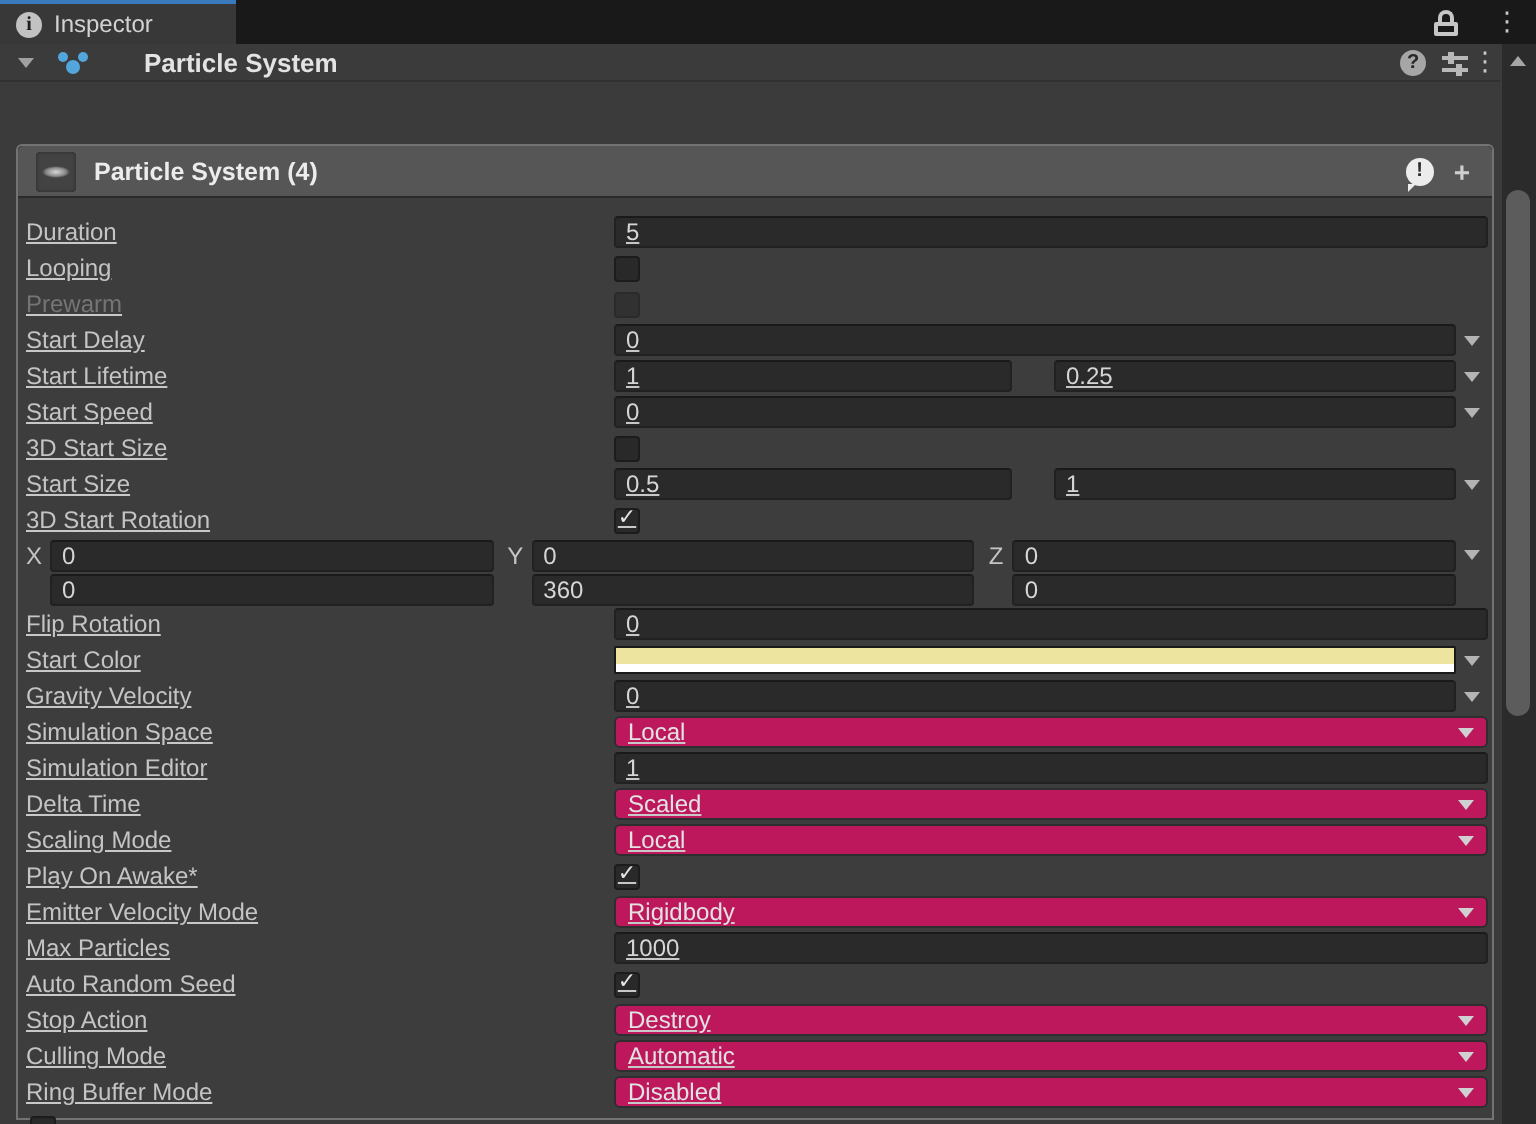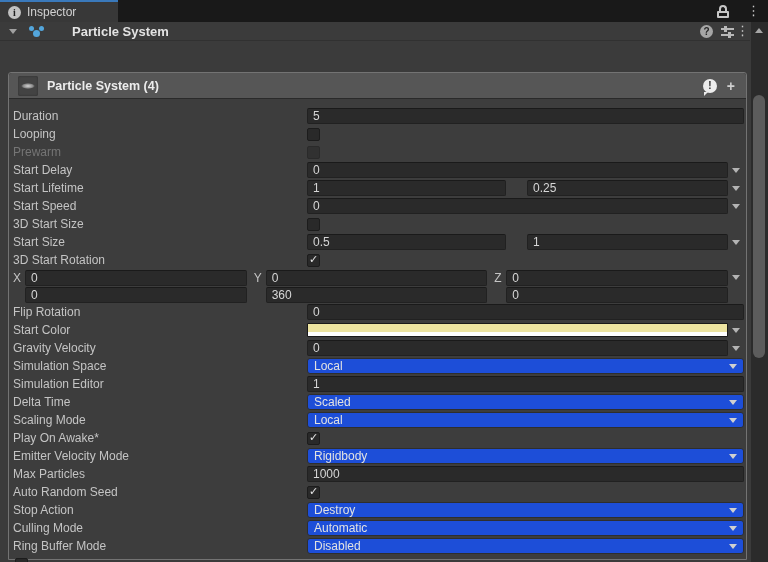--- a/index.html
+++ b/index.html
@@ -63,32 +63,32 @@
   .module-title { margin-left:9px; font-weight:bold; font-size:12.5px; color:#ECECEC; flex:1; }
   .bubble-icon { position:relative; width:14px; height:14px; border-radius:50%; background:#ECECEC;
                  color:#2A2A2A; font-weight:bold; font-size:10px;
                  display:flex; align-items:center; justify-content:center; margin-right:10px; }
   .bubble-icon::after { content:""; position:absolute; left:1px; bottom:-3px; width:0; height:0;
                         border-left:4px solid #ECECEC; border-bottom:4px solid transparent; }
   .plus-icon { color:#CFCFCF; font-size:14px; font-weight:bold; margin-right:2px; }
 
   
   .module-body { padding-top:8px; }
-  .row { height:18px; display:flex; align-items:center; padding-left:4px; padding-right:2px; }
+  .row { height:18px; display:flex; align-items:center; padding-left:4px; padding-right:2px;text-decoration:underline; }
   .lbl { width:294px; flex:none; color:#C4C4C4; white-space:nowrap; }
   .row.disabled .lbl { color:#757575; }
   .row.disabled .cb { opacity:0.55; }
   .ctrl { flex:1; display:flex; align-items:center; height:16px; }
   .tf { background:#2A2A2A; border:1px solid #212121; border-top-color:#1A1A1A; border-radius:2px;
         height:16px; flex:1; display:flex; align-items:center; padding:0 5px; color:#D6D6D6; }
   .tf.fixed { flex:none; width:199px; }
   .gap21 { width:21px; flex:none; }
   .arrow-slot { width:16px; flex:none; display:flex; justify-content:center; align-items:center; height:16px; }
   .arrow-slot .tri-down { border-top-color:#B4B4B4; }
-  .dd { flex:1; height:16px; background:#1d4ed8; border:1px solid #2E2E2E; border-radius:3px;
+  .dd { flex:1; height:16px; background:#be185d; border:1px solid #2E2E2E; border-radius:3px;
         display:flex; align-items:center; padding:0 6px; color:#E2E2E2; }
   .dd .tri-down { margin-left:auto; border-left-width:4px; border-right-width:4px; border-top-color:#D0D0D0; }
   .cb { width:13px; height:13px; background:#292929; border:1px solid #1C1C1C; border-radius:2px;
         display:flex; align-items:center; justify-content:center; flex:none; }
   .cb .check { display:none; color:#E6E6E6; font-size:11px; line-height:1; margin-top:-1px; }
   .cb.checked .check { display:block; }
   .swatch { flex:1; height:14px; border:1px solid #191919; display:flex; flex-direction:column; border-radius:1px; }
   .swatch-main { flex:1; background:#EDE4A0; }
   .swatch-alpha { height:4px; background:#FFFFFF; flex:none; }
 

